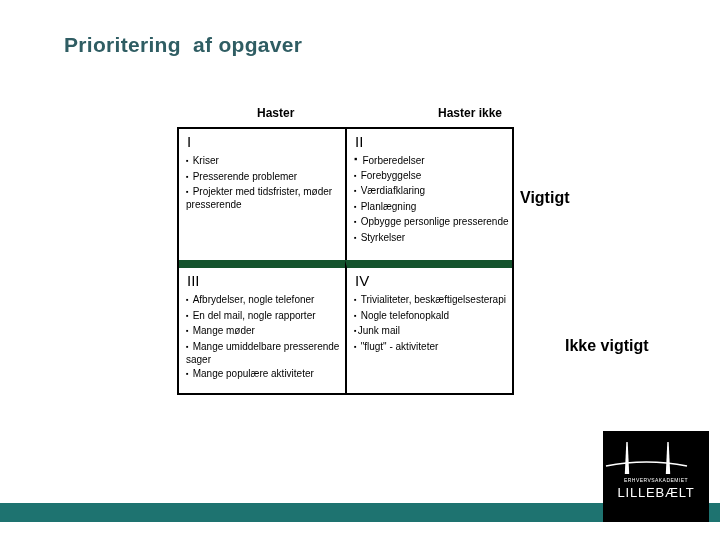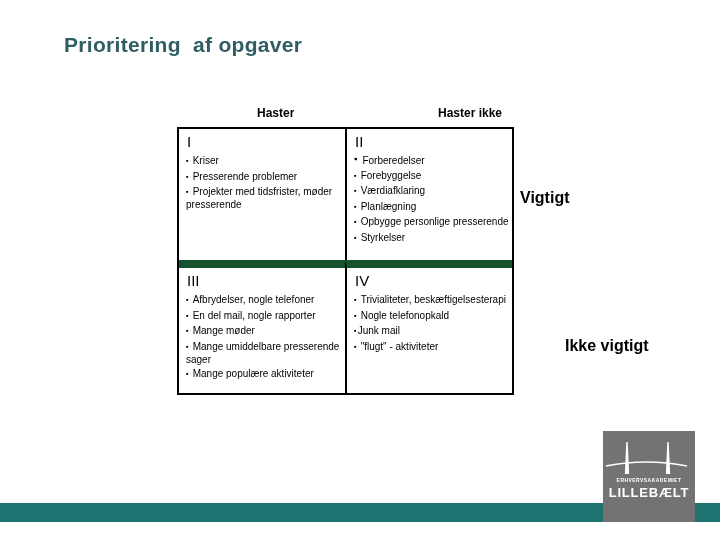--- a/index.html
+++ b/index.html
@@ -50,22 +50,22 @@
   }
   .row-label.top{left:520px;top:189px;}
   .row-label.bottom{left:518px;top:337px;margin-left:47px;}
 
   .band{
     position:absolute;left:0;top:503px;width:720px;height:19px;
     background:#1E7370;
   }
 
   .logo{
-    position:absolute;left:603px;top:431px;width:92px;height:91px;
-    background:#737373;color:#fff;font-weight:bold;
+    position:absolute;left:603px;top:431px;width:106px;height:91px;
+    background:#000000;color:#fff;
   }
   .logo svg{position:absolute;left:0;top:0;}
   .logo-line1{
     position:absolute;left:0;right:0;top:46px;text-align:center;
     font-size:5px;letter-spacing:0.45px;white-space:nowrap;
   }
   .logo-line2{
     position:absolute;left:0;right:0;top:54px;text-align:center;
     font-size:13px;letter-spacing:0.8px;white-space:nowrap;
   }

